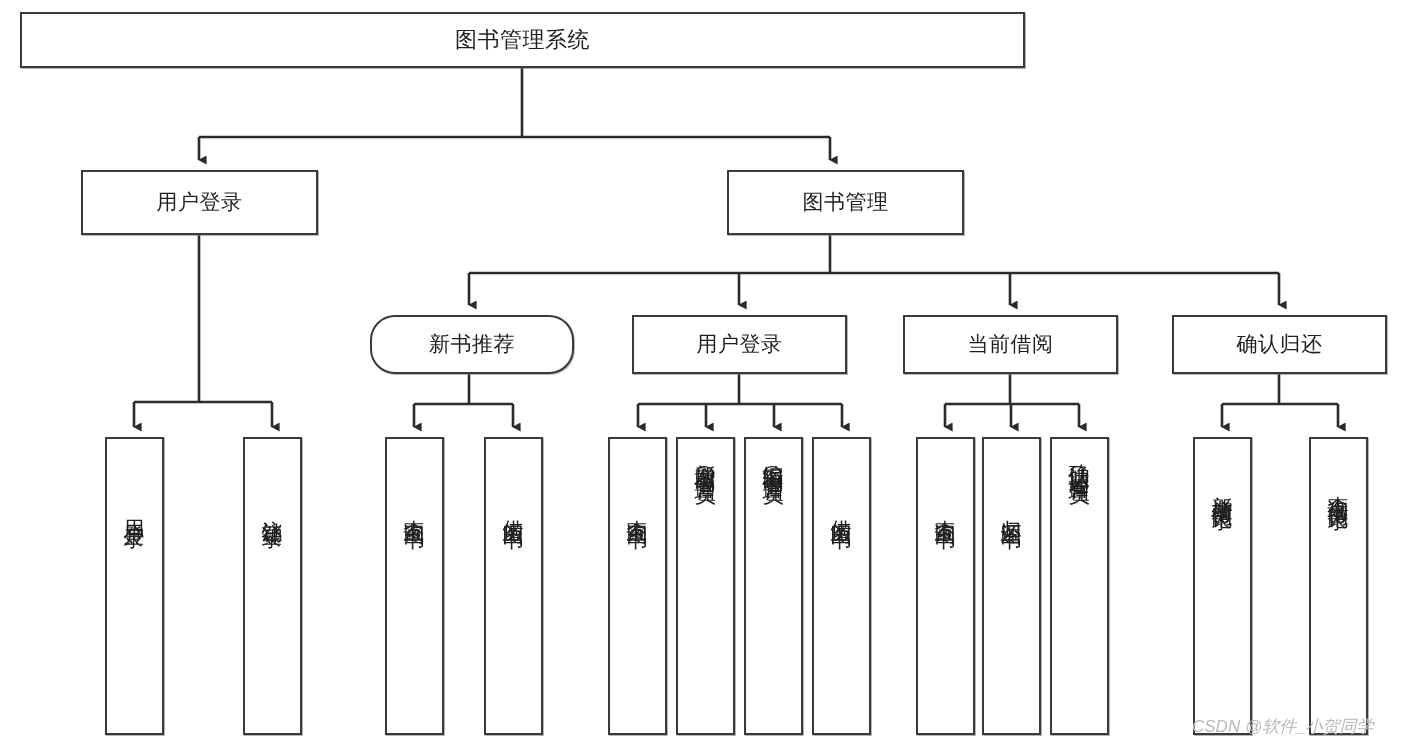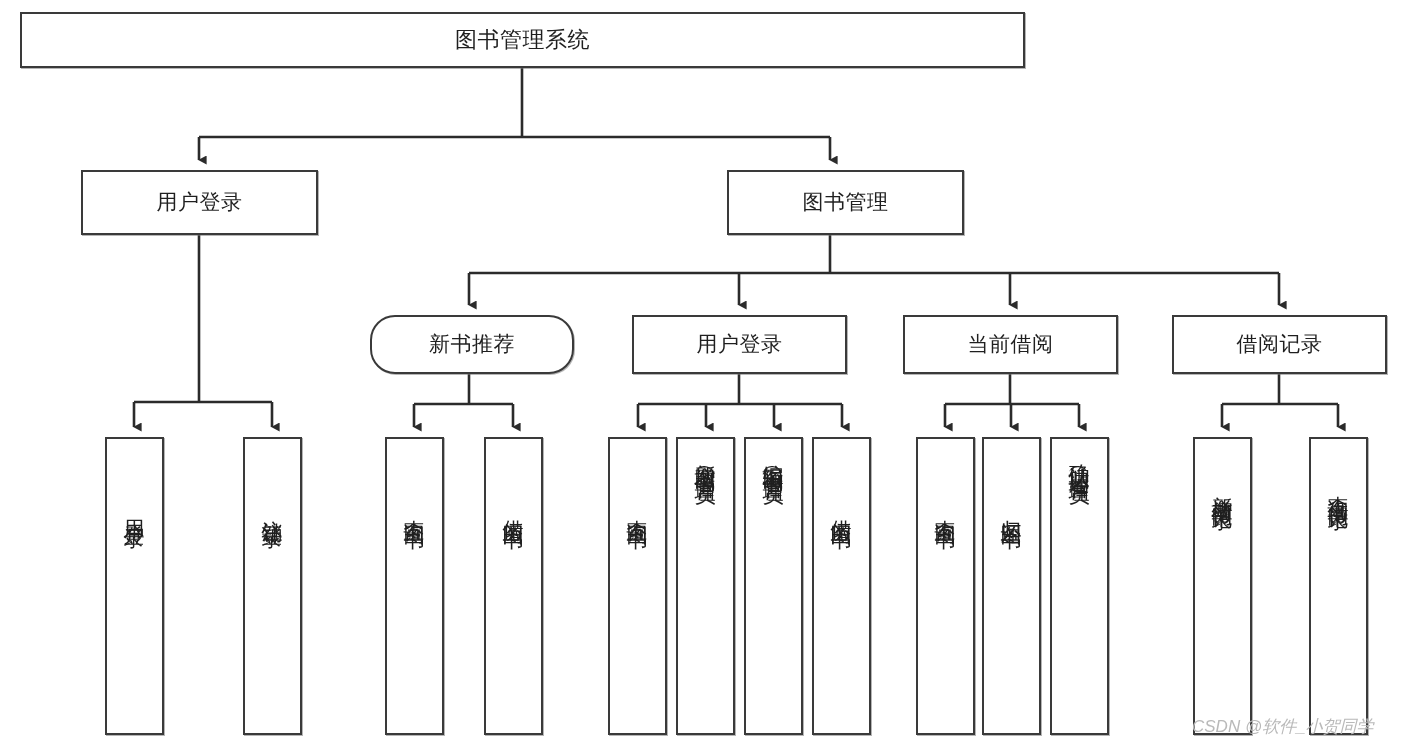--- a/index.html
+++ b/index.html
@@ -139,21 +139,21 @@
   <div class="node horizontal" style="left:370px; top:315px; width:204px; height:59px;border-radius:25px;">
     <span class="node-label">新书推荐</span>
   </div>
   <div class="node horizontal" style="left:632px; top:315px; width:215px; height:59px;">
     <span class="node-label">用户登录</span>
   </div>
   <div class="node horizontal" style="left:903px; top:315px; width:215px; height:59px;">
     <span class="node-label">当前借阅</span>
   </div>
   <div class="node horizontal" style="left:1172px; top:315px; width:215px; height:59px;">
-    <span class="node-label">借阅记录</span>
+    <span class="node-label">确认归还</span>
   </div>
 
   <div class="node vertical" style="left:105px; top:437px; width:59px; height:298px; padding-top:64px;">
     <span class="node-label">用户登录</span>
   </div>
   <div class="node vertical" style="left:243px; top:437px; width:59px; height:298px; padding-top:64px;">
     <span class="node-label">注销登录</span>
   </div>
 
   <div class="node vertical" style="left:385px; top:437px; width:59px; height:298px; padding-top:64px;">

